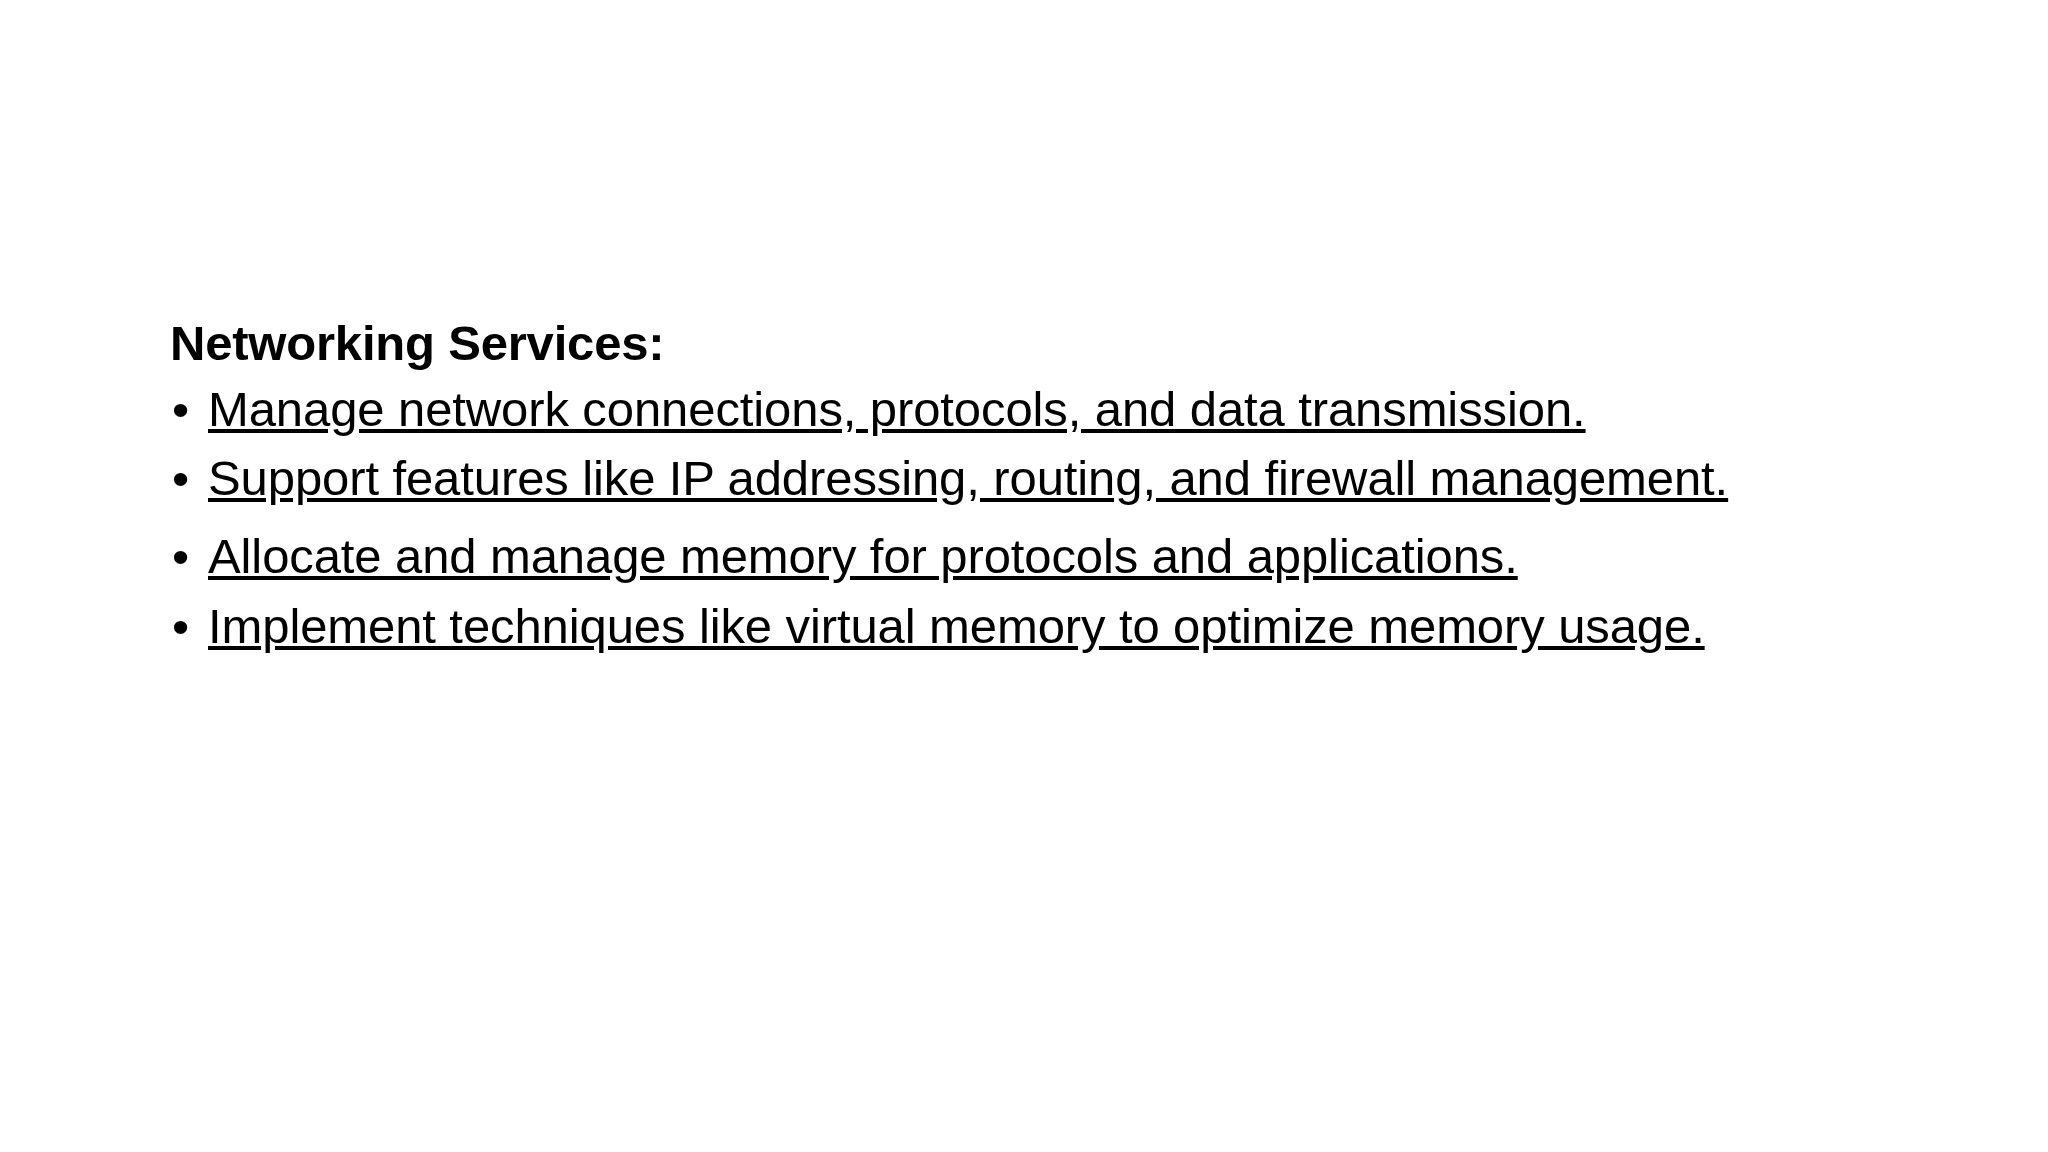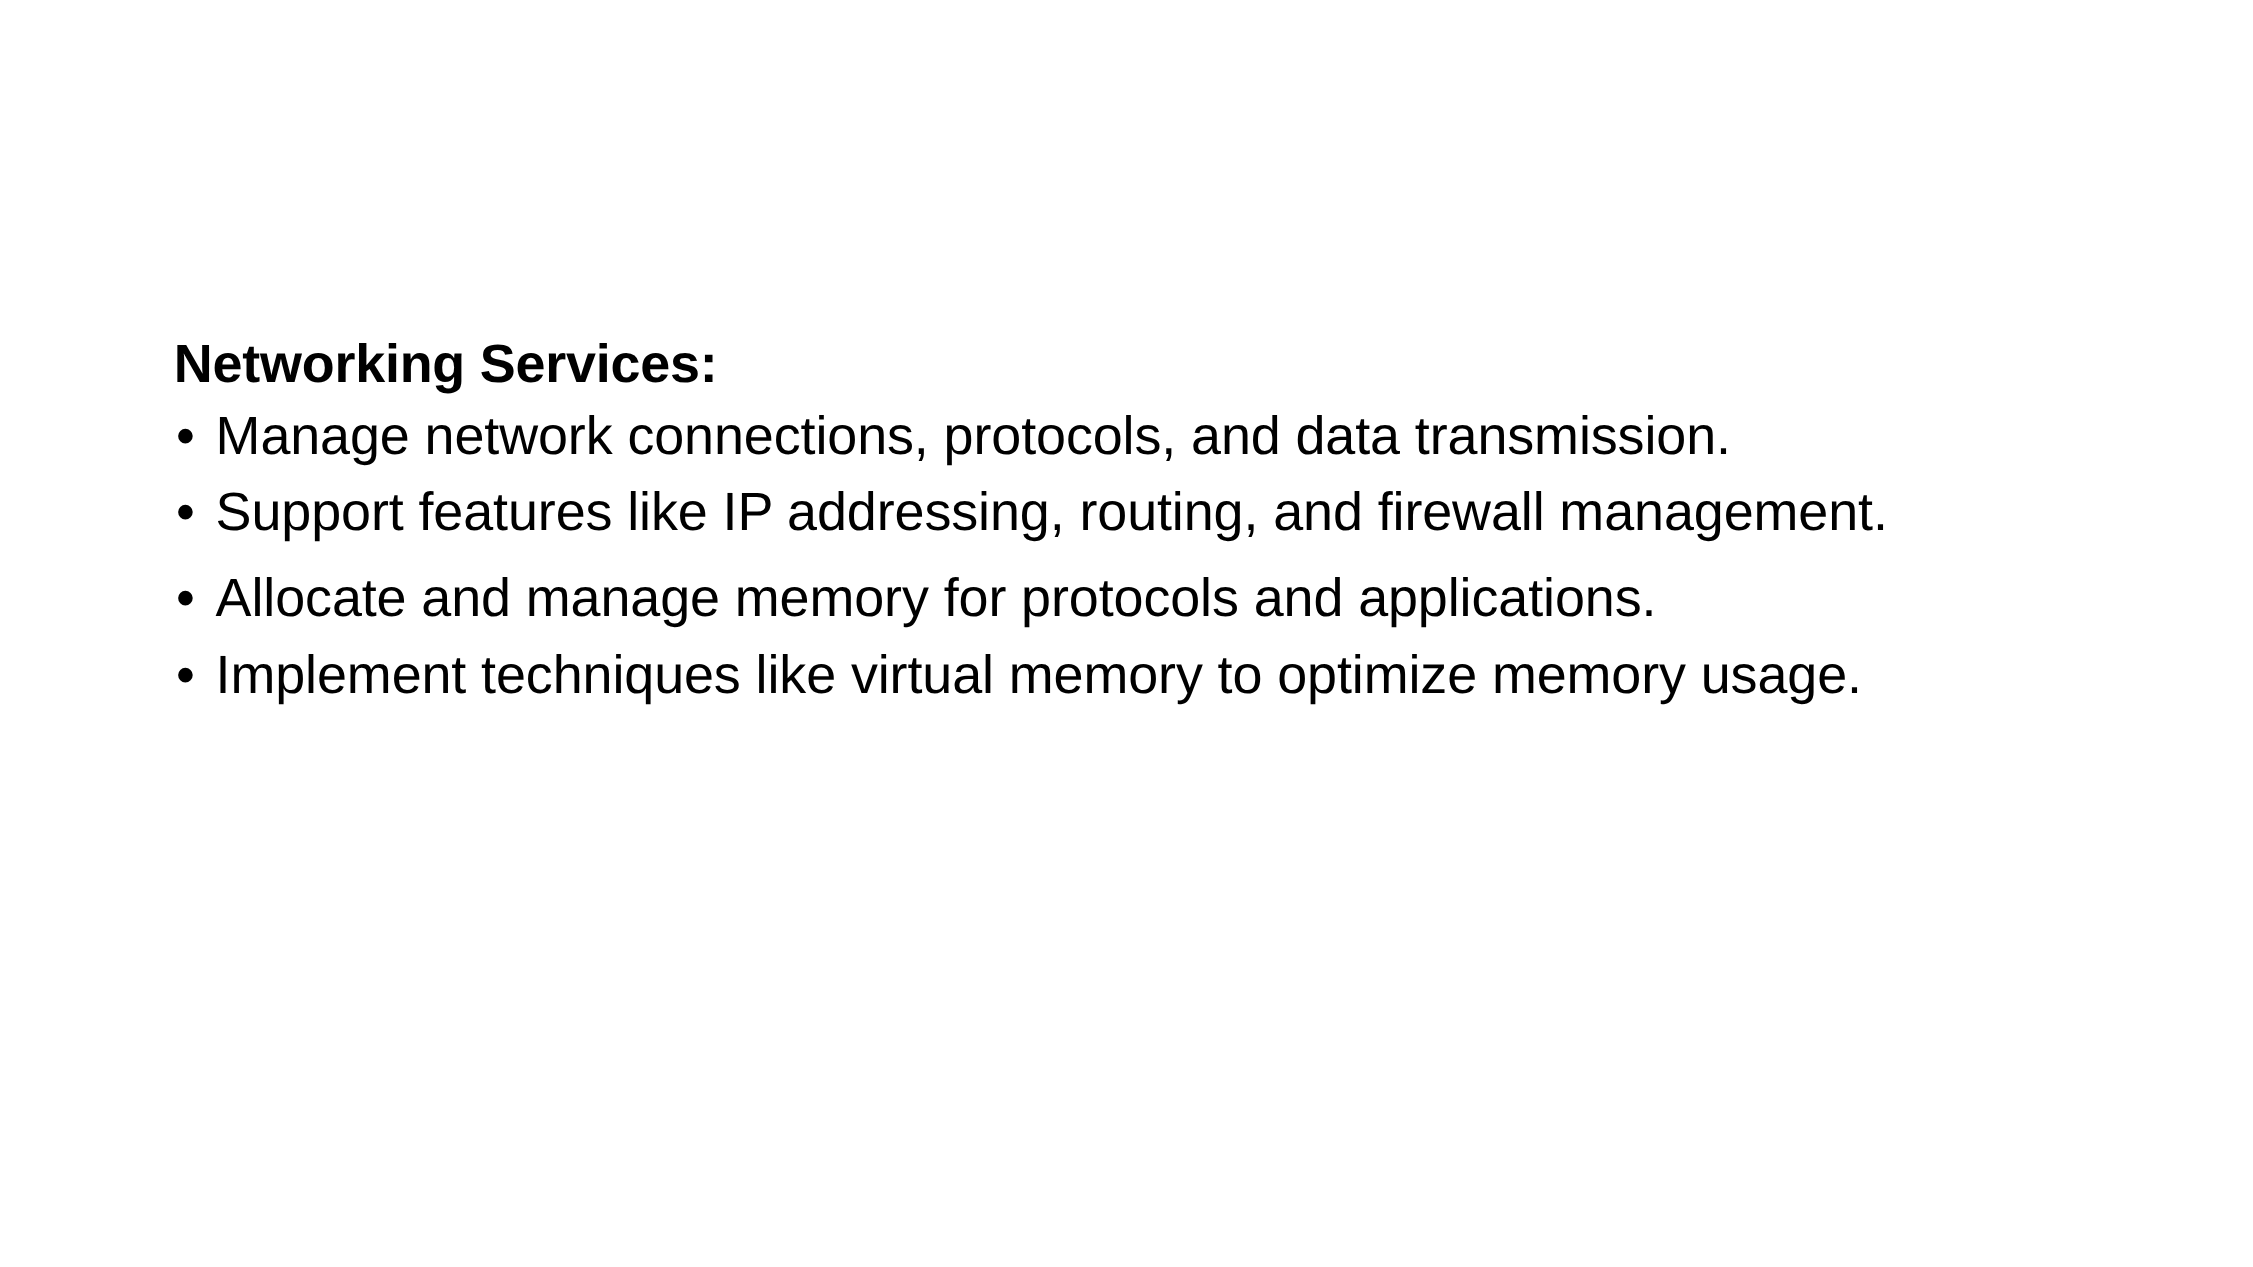--- a/index.html
+++ b/index.html
@@ -27,21 +27,21 @@
 
   
   .content-body {
     position: absolute;
     left: 158px;
     top: 300px;
     width: 1640px;
   }
 
   .section {
-    margin: 0;
+    margin: 12px;
     padding: 0;
   }
 
   .section-heading {
     font-size: 49px;
     font-weight: bold;
     line-height: 1.30;
     letter-spacing: -0.2px;
     margin: 0 0 2px 0;
     color: #000000;
@@ -74,20 +74,21 @@
     left: 2px;
     top: 0;
     width: 30px;
     font-size: 49px;
     line-height: 1.30;
     color: #000000;
   }
 
   .bullet-text {
     display: block;
+    text-decoration: underline;
   }
 
   
   .section + .section {
     margin-top: 14px;
   }
 </style>
 </head>
 <body>
 

